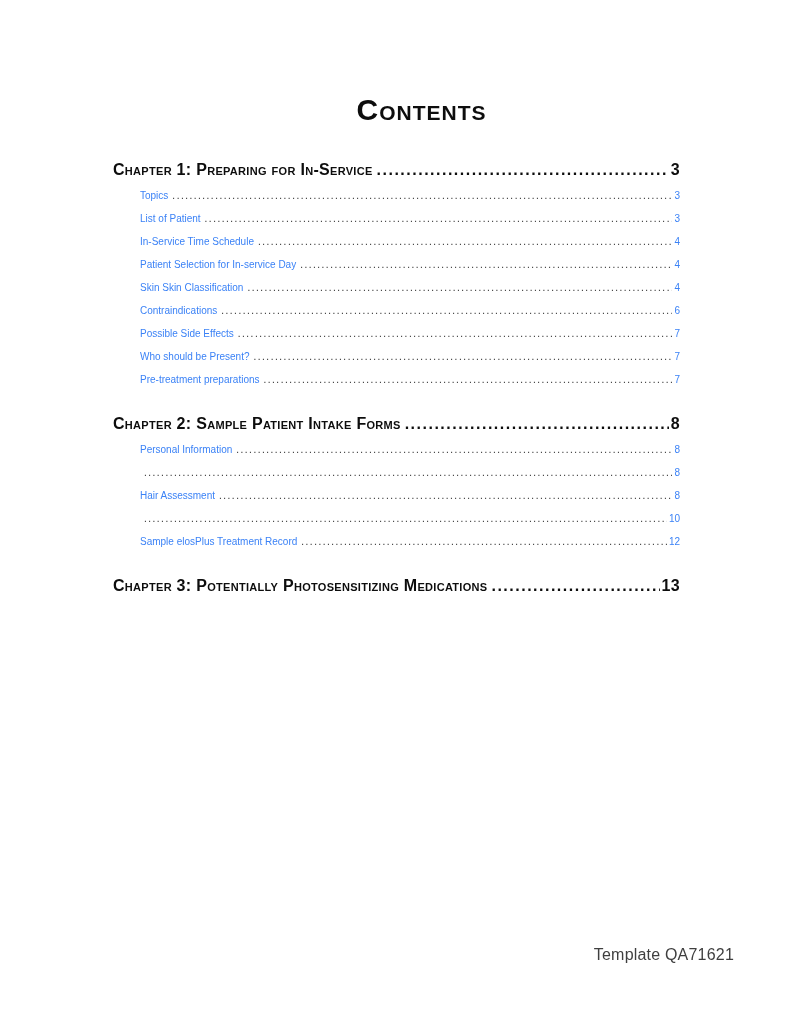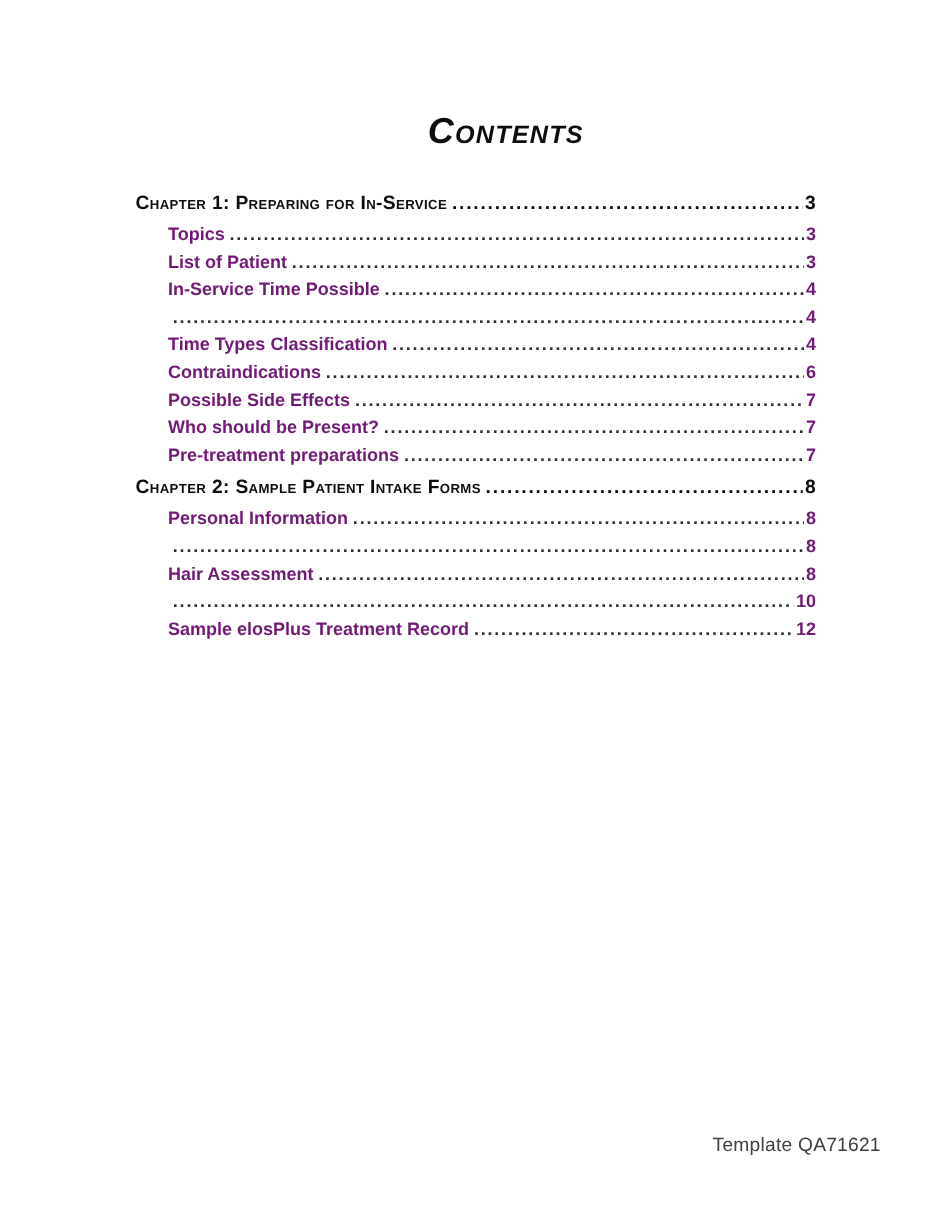--- a/index.html
+++ b/index.html
@@ -24,36 +24,34 @@
   }
   .doc-title {
     margin-top: 93px;
     text-align: center;
     font-size: 30px;
     font-weight: bold;
     font-variant: small-caps;
     letter-spacing: 1px;
     color: #0d0d0d;
     line-height: 34px;
-    font-style: italic;
   }
   .toc {
     width: 567px;
     margin-top: 31px;
   }
   .toc-row {
     display: flex;
     align-items: baseline;
     line-height: 23px;
-    font-size: 15px;
-    color: #701a75;
-    font-weight: bold;
+    font-size: 10px;
+    color: #3b82f6;
   }
   .toc-row.chapter {
-    margin-top: 4px;
+    margin-top: 21px;
     margin-bottom: 3px;
     font-size: 16px;
     font-weight: bold;
     font-variant: small-caps;
     letter-spacing: 0.3px;
     color: #0d0d0d;
   }
   .toc-section:first-child .toc-row.chapter {
     margin-top: 16px;
   }
@@ -109,32 +107,33 @@
     <span class="toc-page">3</span>
   </div>
 
   <div class="toc-row entry">
     <span class="toc-label">List of Patient</span>
     <span class="dots"></span>
     <span class="toc-page">3</span>
   </div>
 
   <div class="toc-row entry">
-    <span class="toc-label">In-Service Time Possible</span>
+    <span class="toc-label">In-Service Time Schedule</span>
     <span class="dots"></span>
     <span class="toc-page">4</span>
   </div>
 
   <div class="toc-row entry">
+    <span class="toc-label">Patient Selection for In-service Day</span>
     <span class="dots"></span>
     <span class="toc-page">4</span>
   </div>
 
   <div class="toc-row entry">
-    <span class="toc-label">Time Types Classification</span>
+    <span class="toc-label">Skin Skin Classification</span>
     <span class="dots"></span>
     <span class="toc-page">4</span>
   </div>
 
   <div class="toc-row entry">
     <span class="toc-label">Contraindications</span>
     <span class="dots"></span>
     <span class="toc-page">6</span>
   </div>
 
@@ -189,16 +188,24 @@
   </div>
 
   <div class="toc-row entry">
     <span class="toc-label">Sample elosPlus Treatment Record</span>
     <span class="dots"></span>
     <span class="toc-page">12</span>
   </div>
 </div>
   </div>
 
+  <div class="toc-section">
+    <div class="toc-row chapter">
+      <span class="toc-label">Chapter 3: Potentially Photosensitizing Medications</span>
+      <span class="dots"></span>
+      <span class="toc-page">13</span>
+    </div>
+    <div class="entries"></div>
+  </div>
 </div>
   </div>
   <div class="footer">Template QA71621</div>
 </div>
 
 </body></html>

